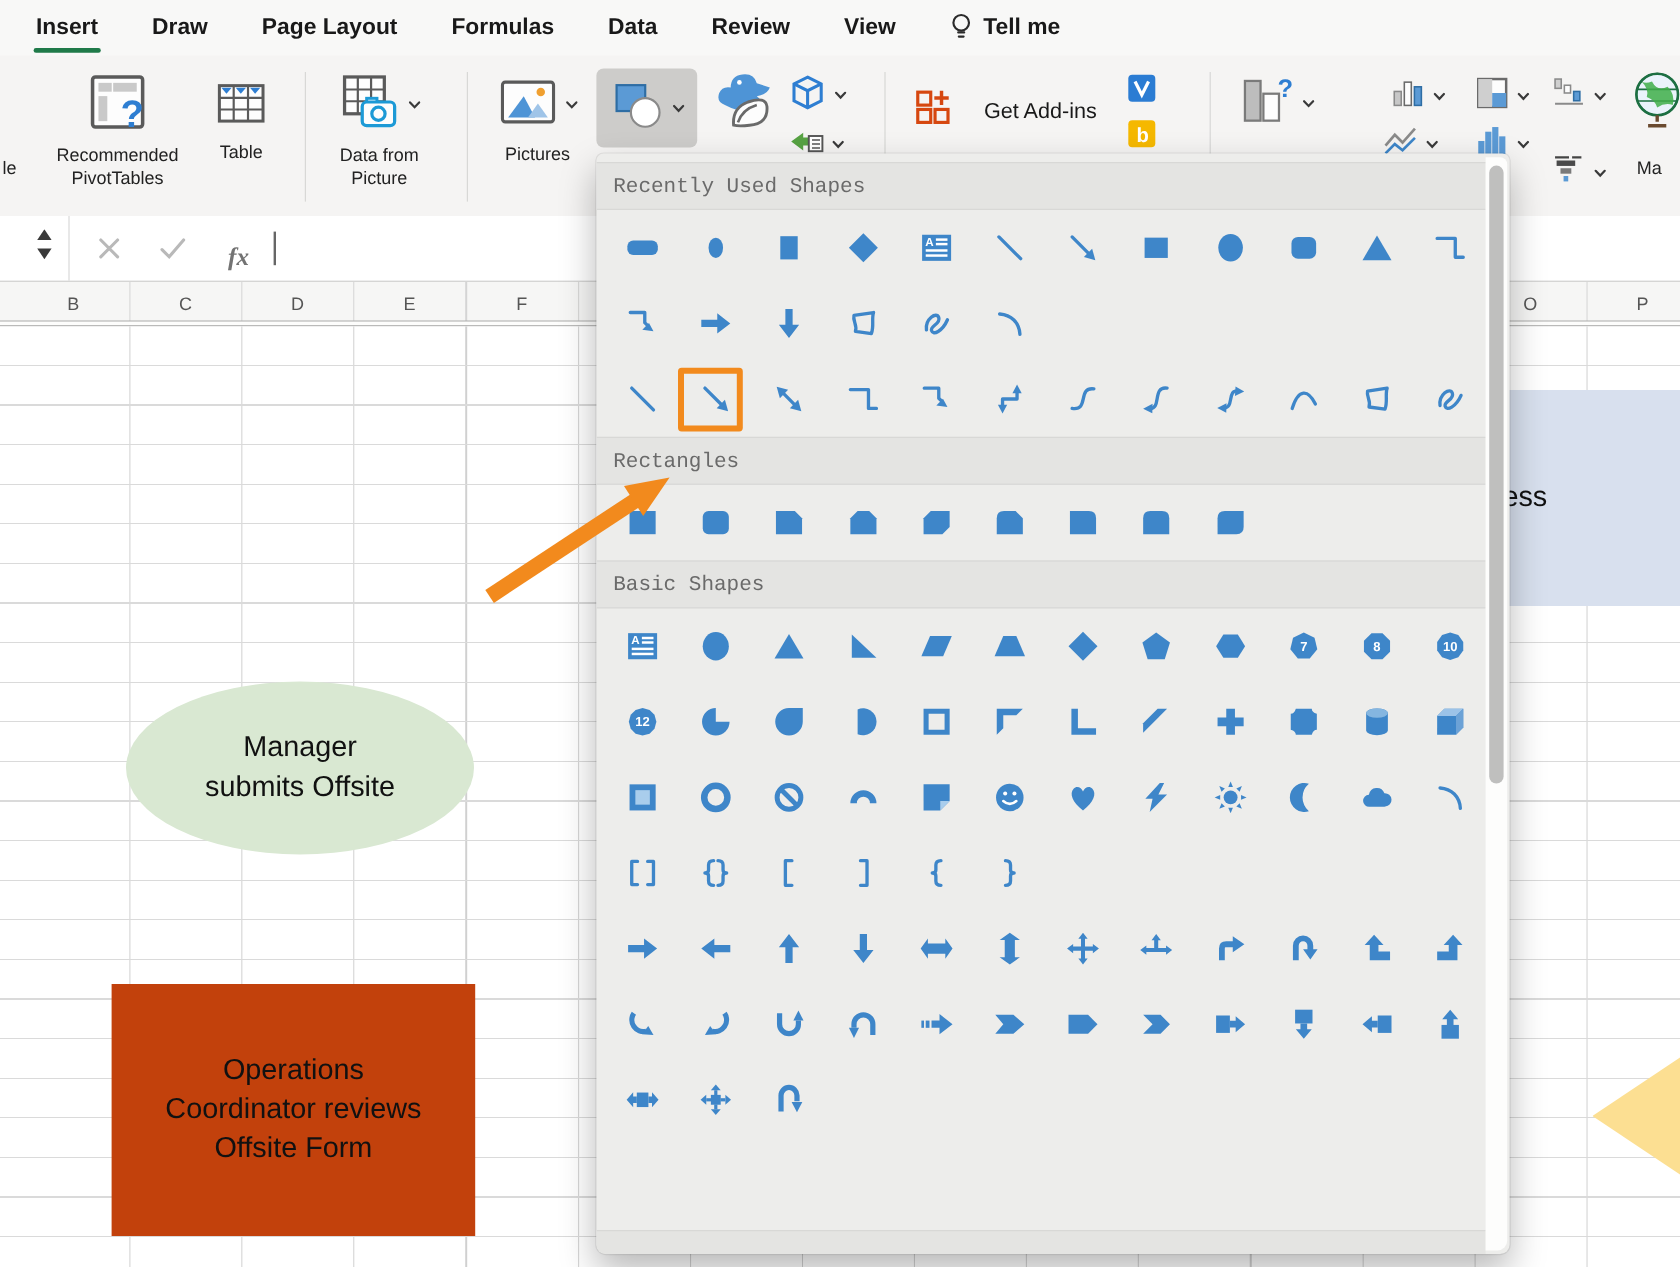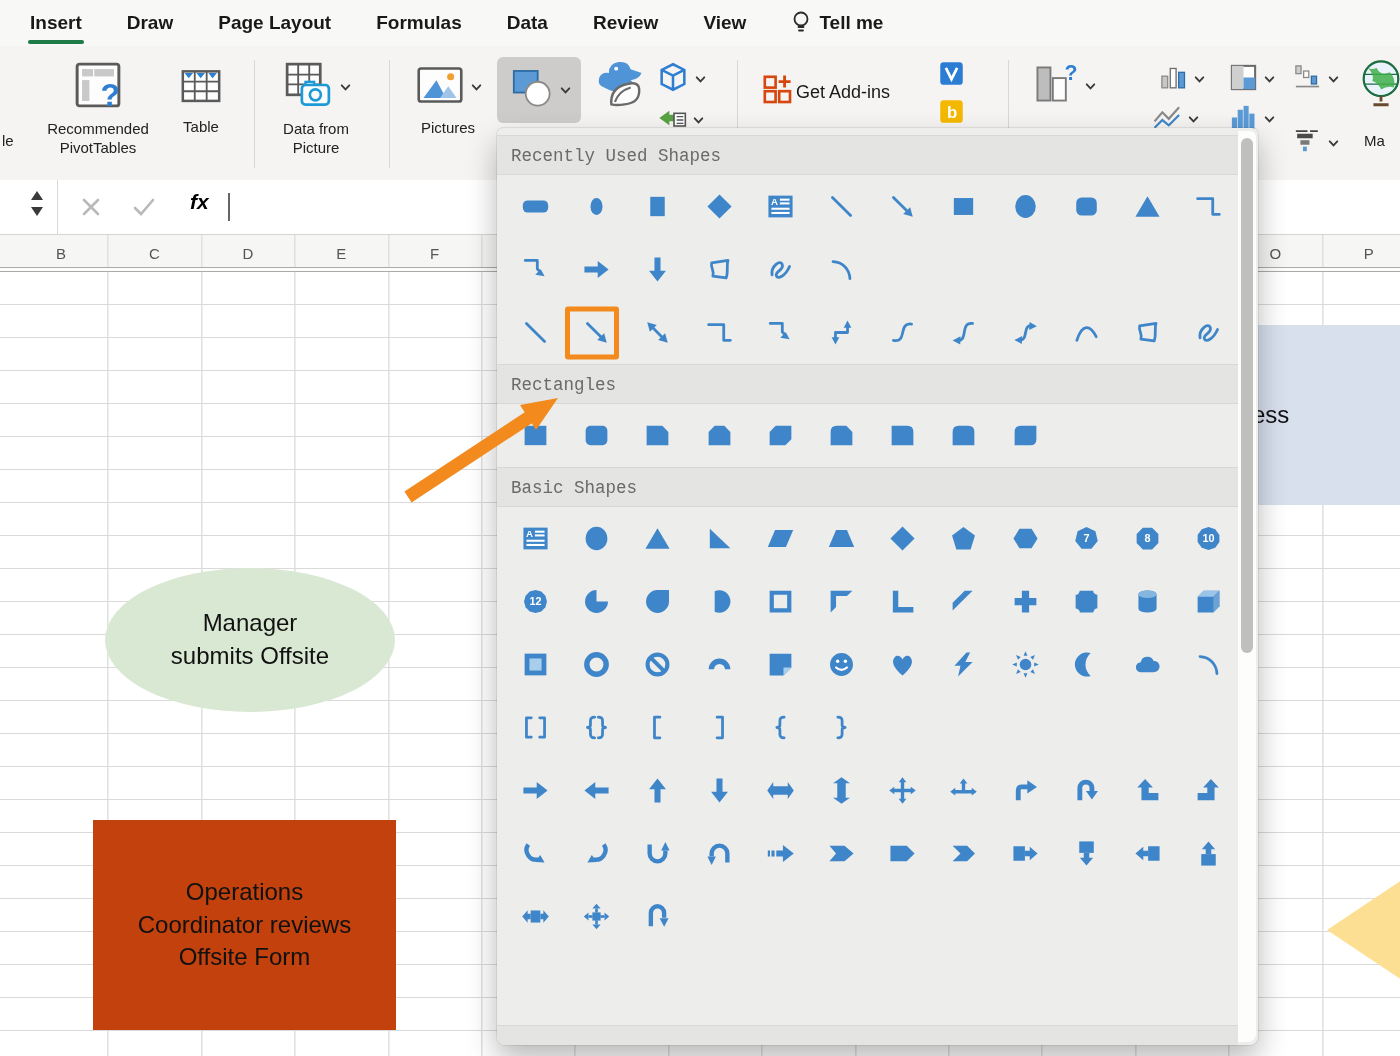--- a/index.html
+++ b/index.html
@@ -14,29 +14,29 @@
   .menu-item.active::after{content:"";position:absolute;left:-2px;right:-2px;bottom:-10px;height:4px;border-radius:2px;background:var(--menu-accent,#1f7a49);}
 
   
   .ribbon{position:absolute;left:0;top:46px;width:1400px;height:134px;background:#f5f4f3;border-bottom:1px solid #dcdcda;}
   .rbtn{position:absolute;display:flex;flex-direction:column;align-items:center;gap:4px;}
   .ribbon-label{font-size:15px;color:#222;text-align:center;line-height:1.25;}
   .vsep{position:absolute;top:14px;height:108px;width:1px;background:#d8d8d6;}
   .iconrow{display:flex;align-items:center;gap:4px;}
   .shapes-btn{position:absolute;left:497px;top:11px;width:84px;height:66px;background:#cdccca;border-radius:6px;
               display:flex;align-items:center;justify-content:center;gap:2px;}
-  .getaddins{position:absolute;display:flex;align-items:center;gap:0;}
+  .getaddins{position:absolute;display:flex;align-items:center;gap:24px;}
   .ga-label{font-size:18px;color:#191919;}
   .cutlbl{font-size:15px;color:#222;}
 
   
   .fbar{position:absolute;left:0;top:180px;width:1400px;height:54px;background:#fff;border-bottom:1px solid #c6c6c6;}
   .fbar .divider{position:absolute;left:57px;top:0;width:1px;height:54px;background:#d9d9d9;}
   .stepper{position:absolute;left:30px;top:11px;display:flex;flex-direction:column;gap:5px;align-items:center;}
-  .fx{position:absolute;left:190px;top:10px;font-family:Liberation Sans, sans-serif;font-style:italic;font-weight:600;font-size:21px;color:#000000;}
+  .fx{position:absolute;left:190px;top:22px;font-family:Liberation Serif, serif;font-style:italic;font-weight:600;font-size:21px;color:#737373;}
   .caret{position:absolute;left:228px;top:13px;width:1.5px;height:28px;background:#666;}
 
   
   .colheaders{position:absolute;left:0;top:234px;width:1400px;height:38px;background:#f6f6f5;
      border-top:1px solid #d5d5d4;border-bottom:1px solid #ababab;box-sizing:border-box;
      box-shadow:inset 0 -3px 0 0 #fdfdfc, inset 0 -4px 0 0 #ababab;
      background-image:repeating-linear-gradient(to right,transparent 0 92.4px,#d4d4d4 92.4px 93.4px);
      background-position:15.4px 0;}
   .colh{position:absolute;top:0;height:36px;display:flex;align-items:center;justify-content:center;
         font-size:15px;color:#555;}

